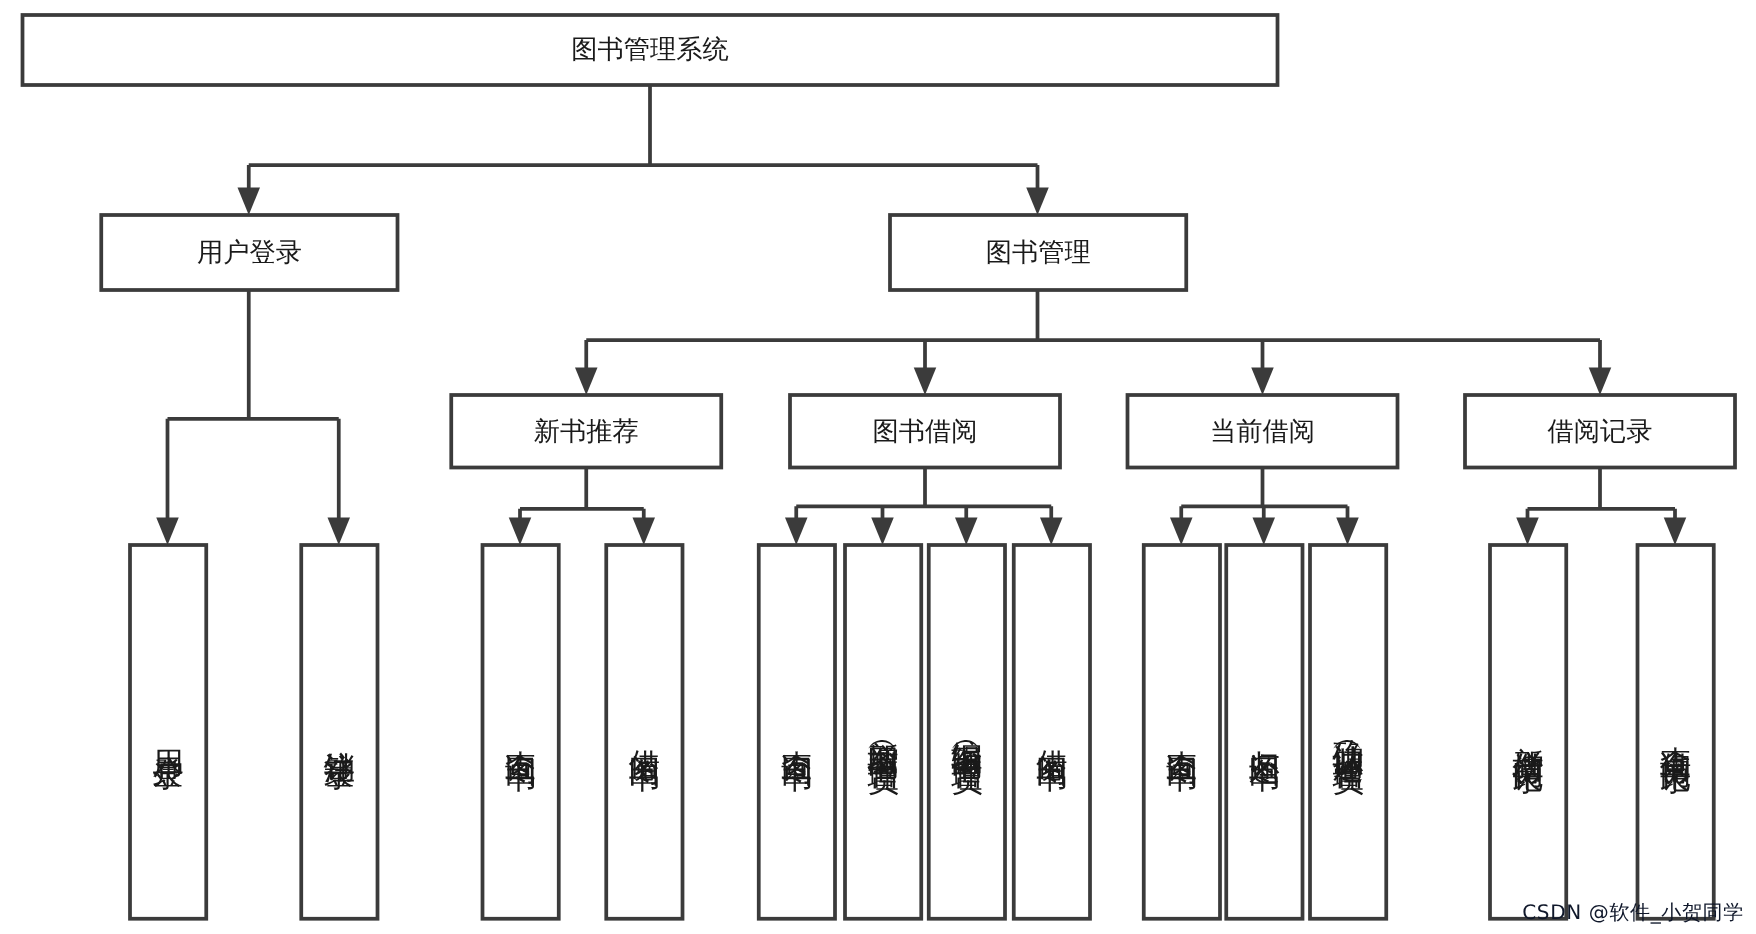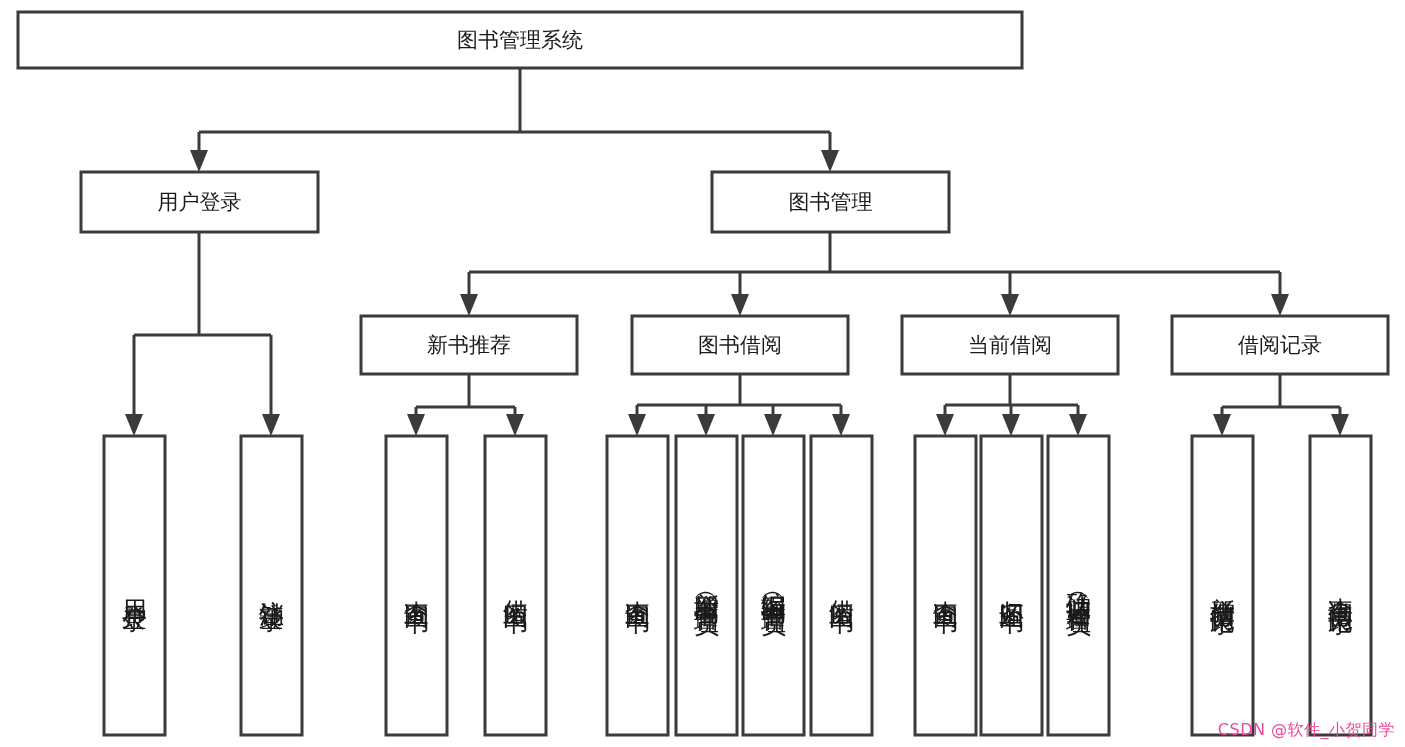--- a/index.html
+++ b/index.html
@@ -65,21 +65,21 @@
     color: #1a1a1a;
     white-space: nowrap;
     text-align: center;
   }
   .watermark {
     position: absolute;
     right: 10px;
     bottom: 6px;
     font-family: "DejaVu Sans", "Liberation Sans", sans-serif;
     font-size: 16px;
-    color: #ec4899;
+    color: #0f172a;
     white-space: nowrap;
     letter-spacing: 0.5px;
   }
 </style>
 </head>
 <body>
 
 <div id="diagram-root">
   <svg class="diagram-canvas" viewBox="0 0 1405 747">
     <g id="connector-layer">

